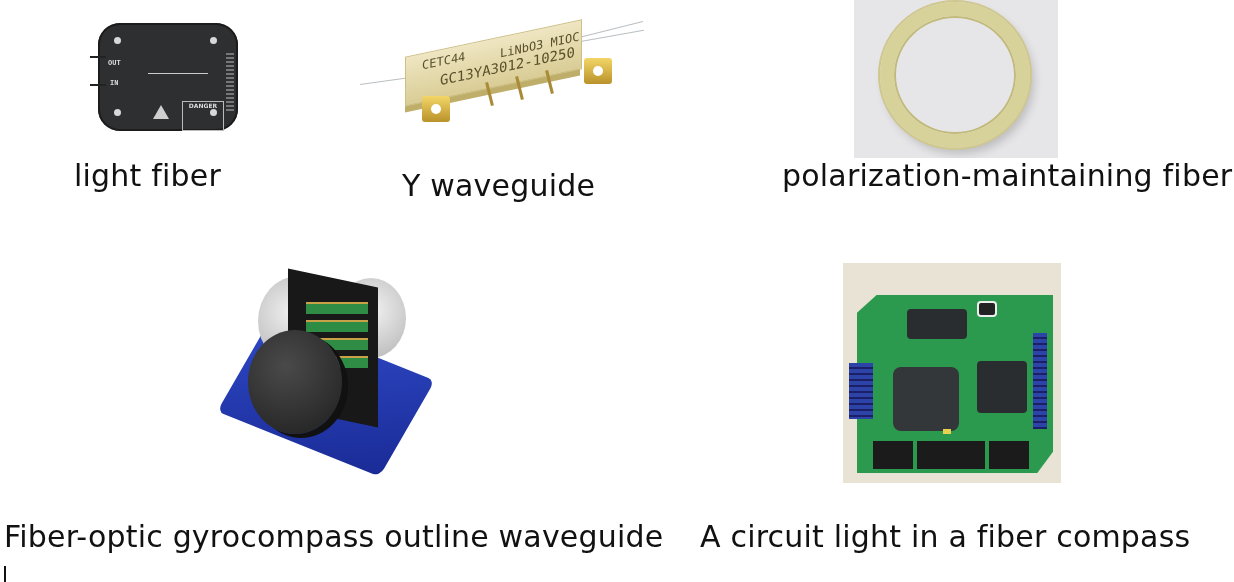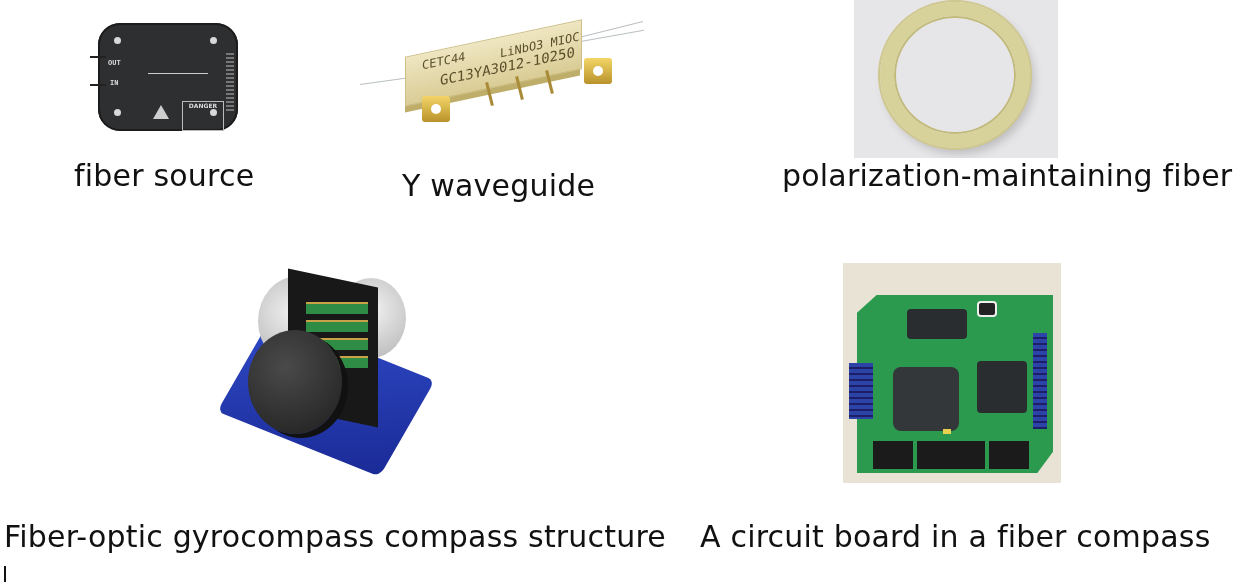--- a/index.html
+++ b/index.html
@@ -67,21 +67,21 @@
     <div class="ls-line"></div>
     <div class="ls-tri"></div>
     <div class="ls-danger">
         <span>DANGER</span>
       </div>
     <div class="ls-pins"></div>
   </div>
   <div class="ls-wire" style="top:48px"></div>
   <div class="ls-wire" style="top:76px"></div>
 </div>
-<div class="caption" style="left:74px;top:158px">fiber source</div>
+<div class="caption" style="left:74px;top:158px">light fiber</div>
 
 <div class="fig yw-wrap">
   <div class="yw-fiber" style="left:0;top:66px;width:60px;transform:rotate(-8deg)"></div>
   <div class="yw-fiber" style="left:215px;top:20px;width:70px;transform:rotate(-14deg)"></div>
   <div class="yw-fiber" style="left:215px;top:24px;width:70px;transform:rotate(-10deg)"></div>
   <div class="yw-side"></div>
   <div class="yw-box"></div>
   <div class="yw-text" style="left:62px;top:36px">CETC44</div>
   <div class="yw-text" style="left:140px;top:20px">LiNbO3 MIOC</div>
   <div class="yw-text" style="left:80px;top:40px;font-size:14px">GC13YA3012-10250</div>
@@ -102,33 +102,33 @@
   <div class="gy-base"></div>
   <div class="gy-cyl-back"></div>
   <div class="gy-cyl-back2"></div>
   <div class="gy-frame"></div>
   <div class="gy-pcb" style="left:88px;top:34px"></div>
   <div class="gy-pcb" style="left:88px;top:52px"></div>
   <div class="gy-pcb" style="left:88px;top:70px"></div>
   <div class="gy-pcb" style="left:88px;top:88px"></div>
   <div class="gy-disc"></div>
 </div>
-<div class="caption" style="left:4px;top:519px">Fiber-optic gyrocompass compass structure</div>
+<div class="caption" style="left:4px;top:519px">Fiber-optic gyrocompass outline waveguide</div>
 
 <div class="fig cb-wrap">
   <div class="cb-board">
     <div class="cb-chip" style="left:50px;top:14px;width:60px;height:30px"></div>
     <div class="cb-chip" style="left:36px;top:72px;width:66px;height:64px;border-radius:8px;background:#33373a"></div>
     <div class="cb-chip" style="left:120px;top:66px;width:50px;height:52px"></div>
     <div class="cb-chip" style="left:120px;top:6px;width:16px;height:12px;background:#222;border:2px solid #eee"></div>
     <div class="cb-yellow" style="left:92px;top:148px"></div>
     <div class="cb-yellow" style="left:86px;top:134px;background:#e8d14e;width:8px;height:5px"></div>
   </div>
   <div class="cb-hdr-l"></div>
   <div class="cb-hdr-r"></div>
   <div class="cb-conn" style="left:30px"></div>
   <div class="cb-conn" style="left:74px"></div>
   <div class="cb-conn" style="left:112px;width:30px"></div>
   <div class="cb-conn" style="left:146px"></div>
 </div>
-<div class="caption" style="left:700px;top:519px">A circuit board in a fiber compass</div>
+<div class="caption" style="left:700px;top:519px">A circuit light in a fiber compass</div>
 
 <div class="cursor"></div>
 
 </body></html>

